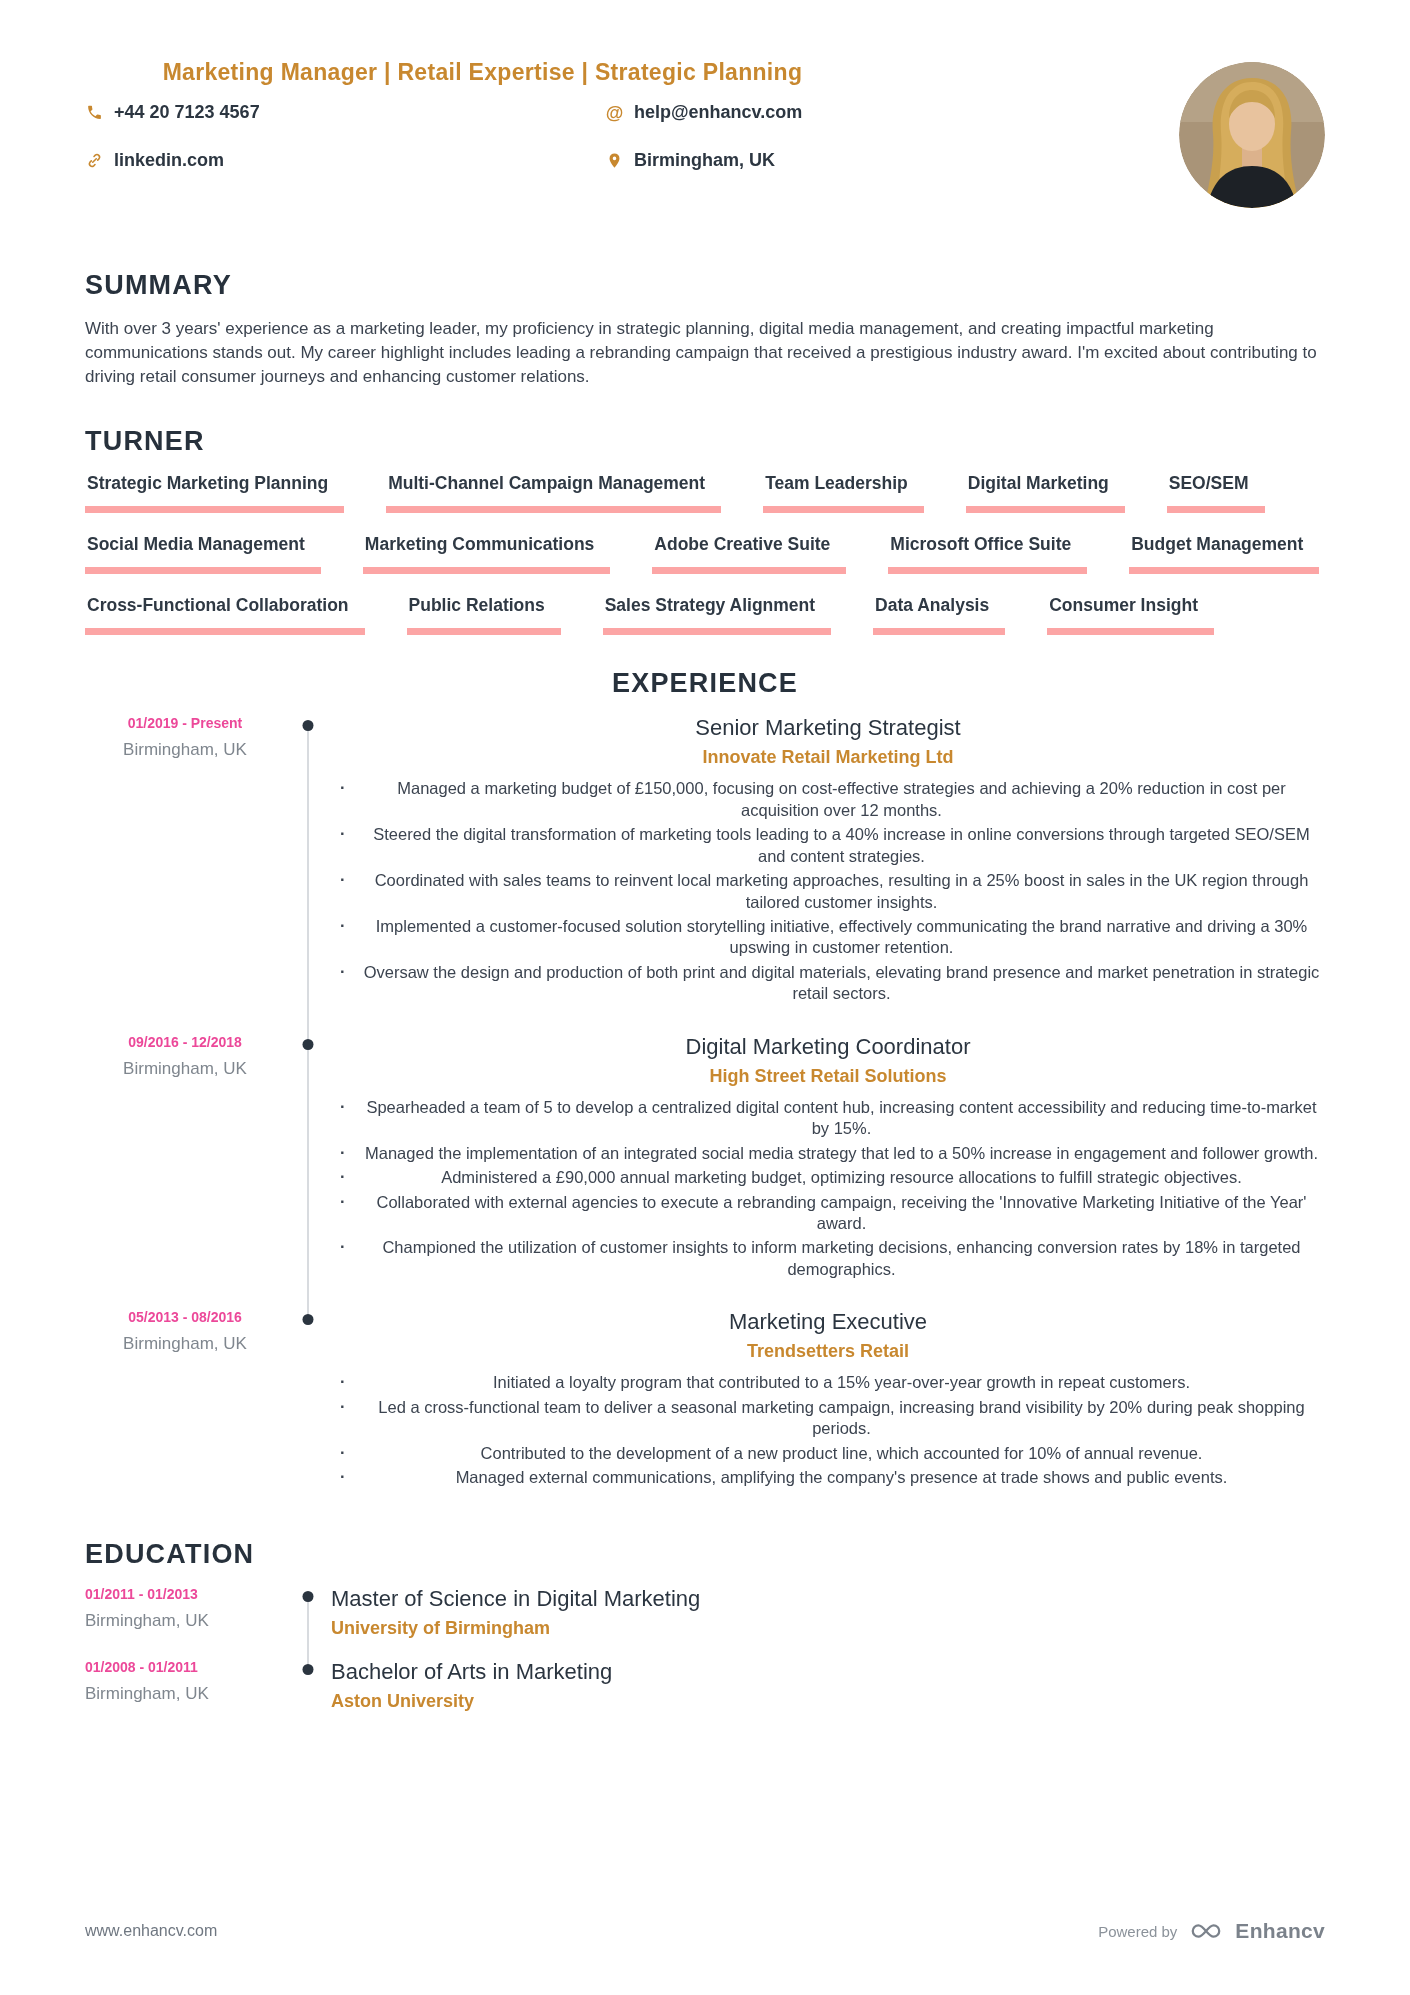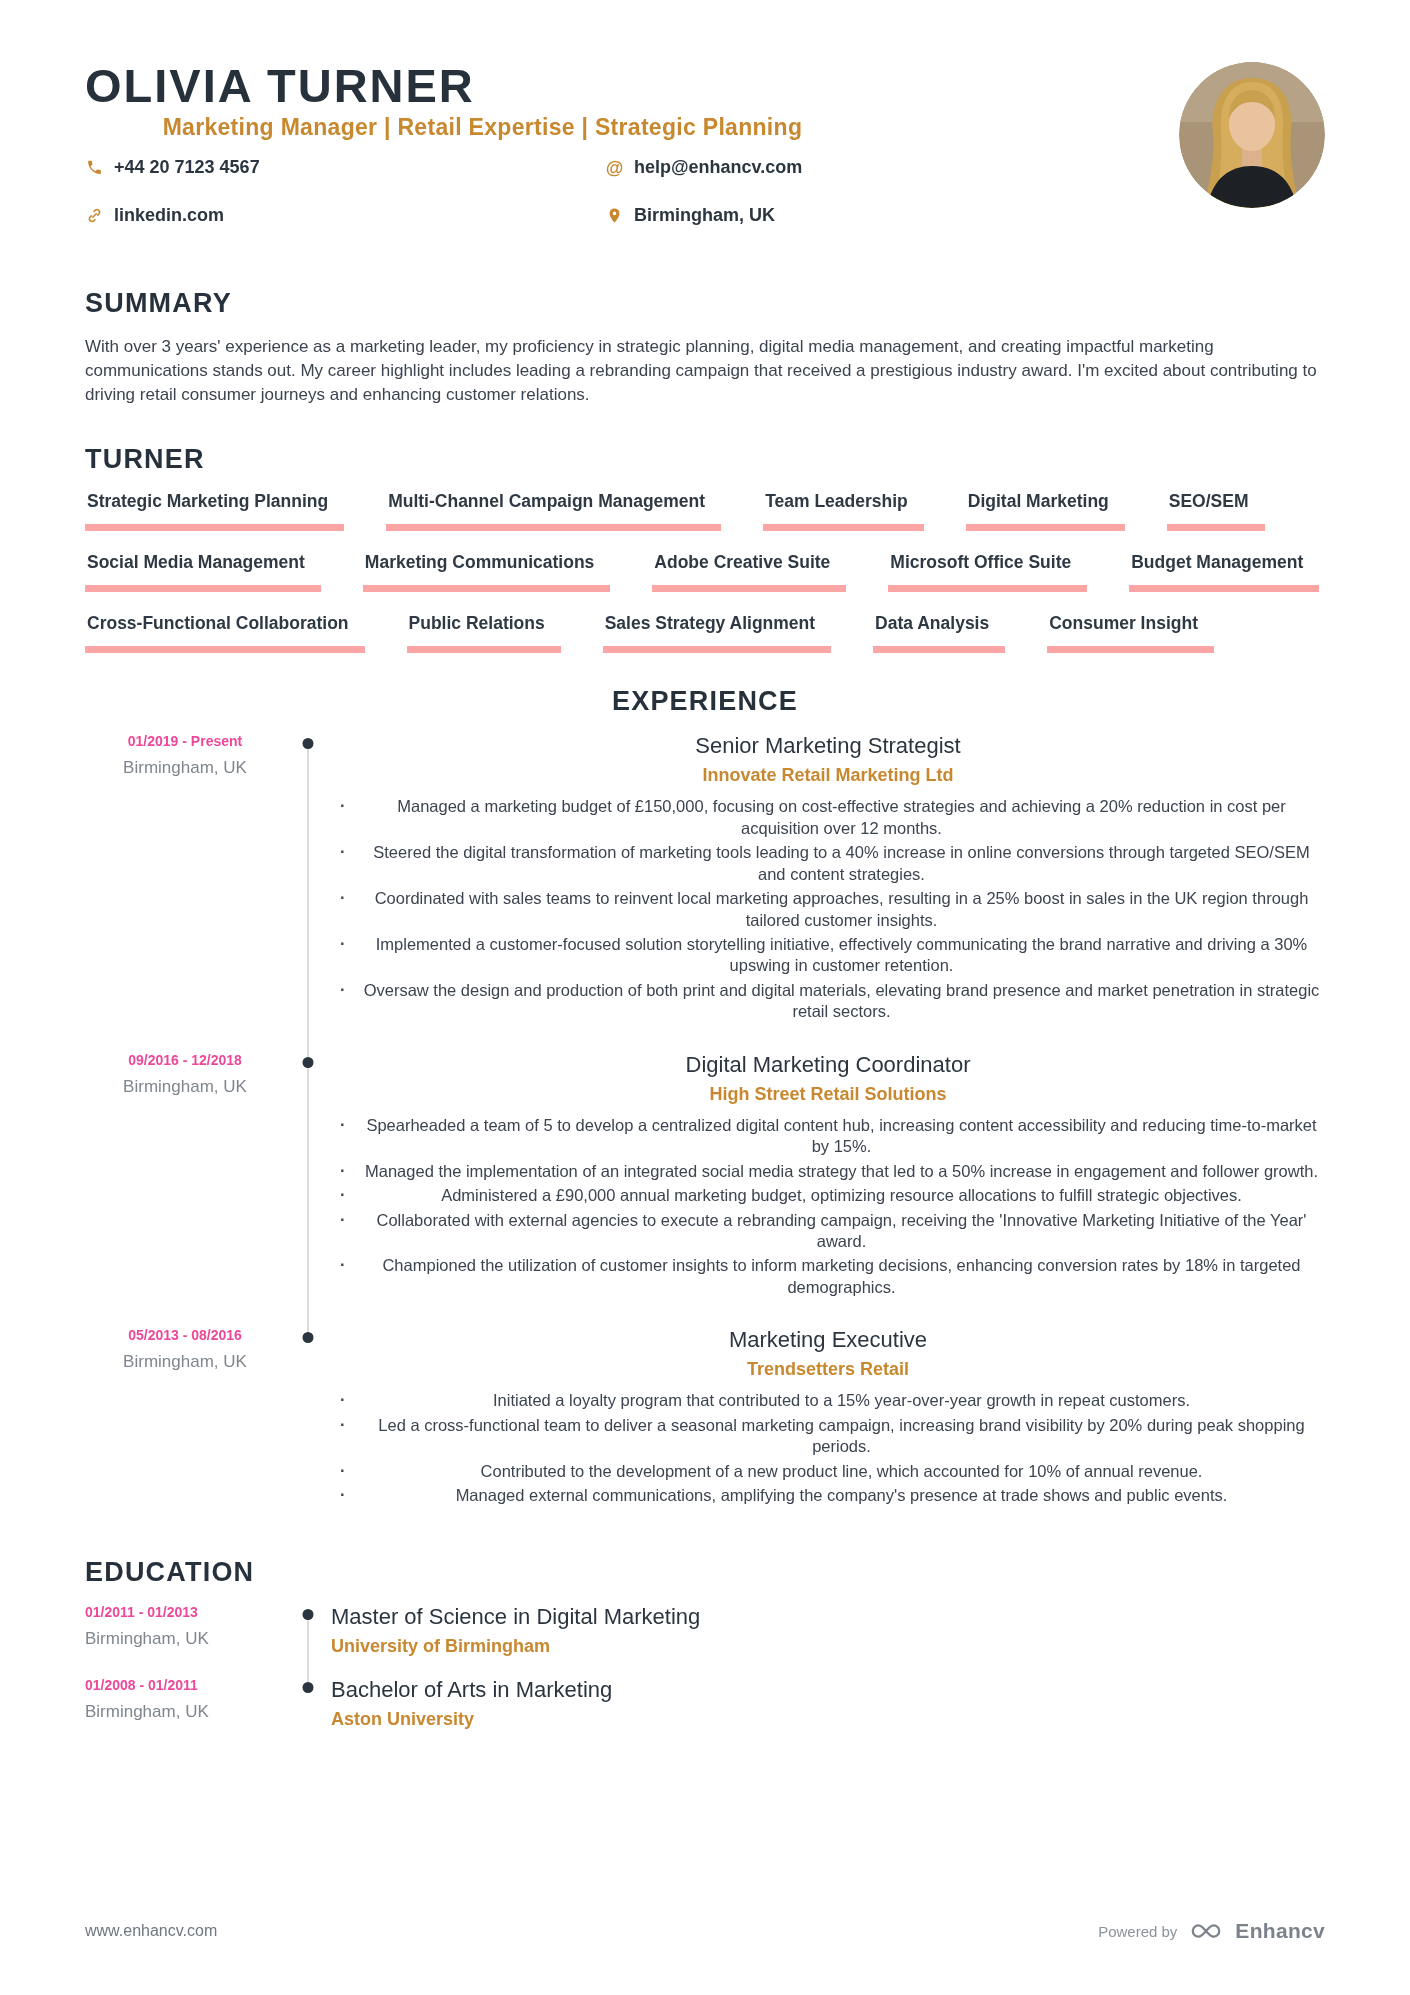--- a/index.html
+++ b/index.html
@@ -59,21 +59,20 @@
   .brand-logo { display:inline-flex; color:#7b828b; }
   .brand { font-size:21px; font-weight:700; color:#7b828b; letter-spacing:.3px; }
 </style>
 </head>
 <body style="--accent: #c8882f; --heading: #27313c; --text: #3c4450; --muted: #7f868e;">
 
 <div class="page">
 
   <header>
     <div class="header-left">
-      <h1 class="person-name">OLIVIA TURNER</h1>
       <div class="headline">Marketing Manager | Retail Expertise | Strategic Planning</div>
       <div class="contacts" id="contacts">
           <div class="contact">
             <span class="icon">
               <svg viewBox="0 0 24 24" width="17" height="17">
                 <path fill="currentColor" d="M6.62 10.79a15.05 15.05 0 0 0 6.59 6.59l2.2-2.2a1 1 0 0 1 1.02-.24c1.12.37 2.33.57 3.57.57a1 1 0 0 1 1 1V20a1 1 0 0 1-1 1C10.85 21 3 13.15 3 3.5a1 1 0 0 1 1-1h3.5a1 1 0 0 1 1 1c0 1.24.2 2.45.57 3.57a1 1 0 0 1-.25 1.02l-2.2 2.2z"></path>
               </svg>
             </span>
             <span class="contact-text">+44 20 7123 4567</span>
           </div>

